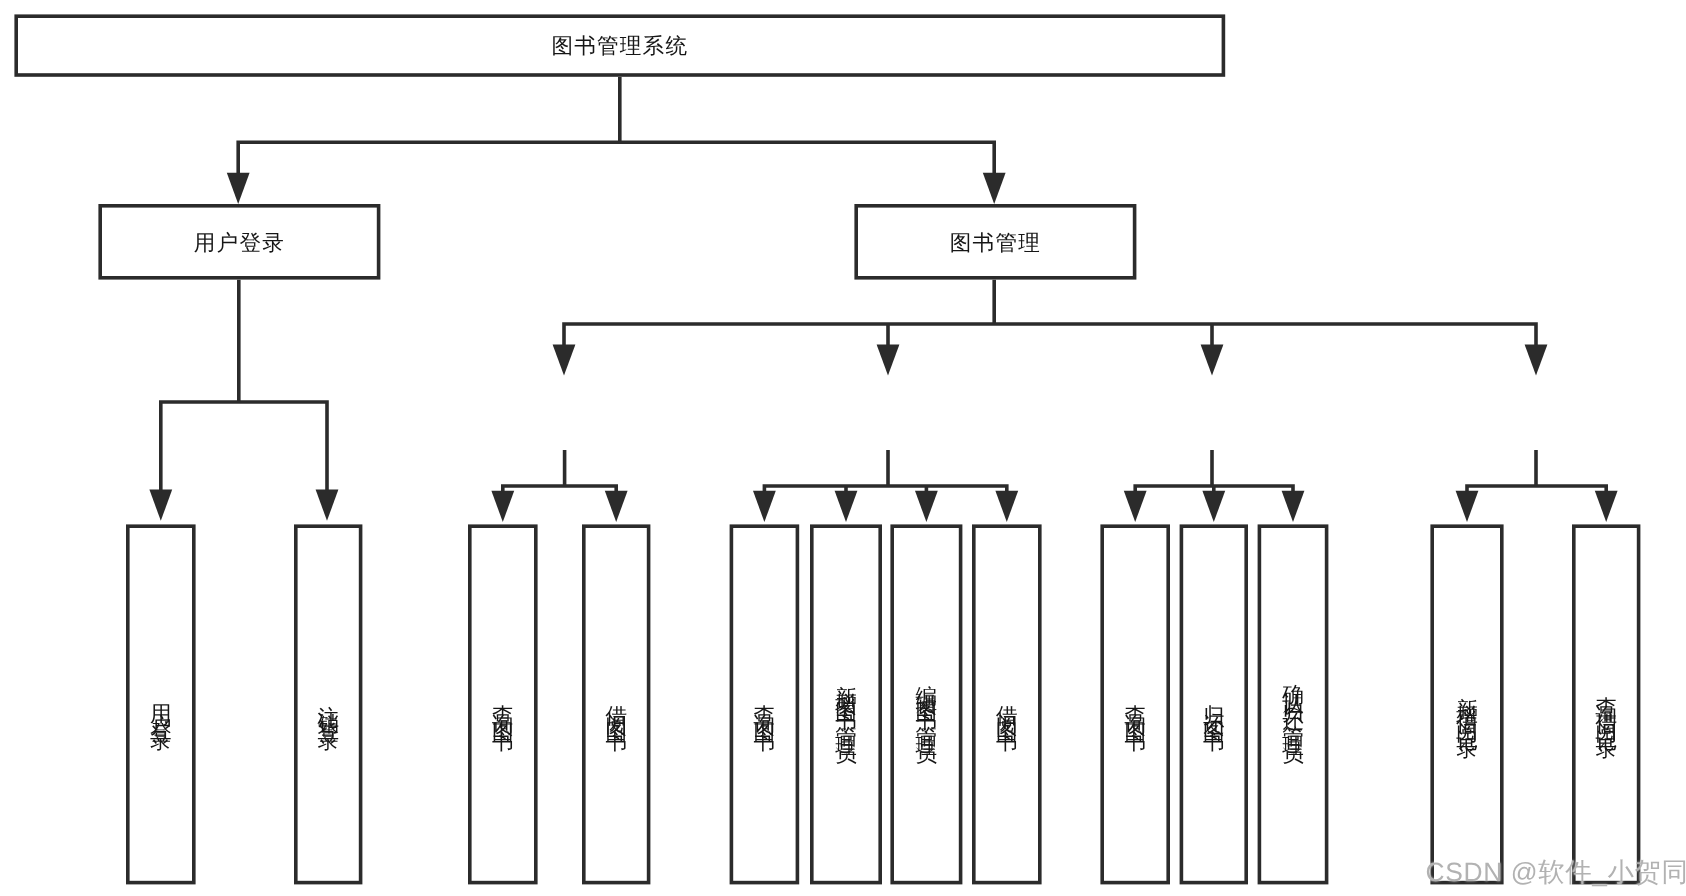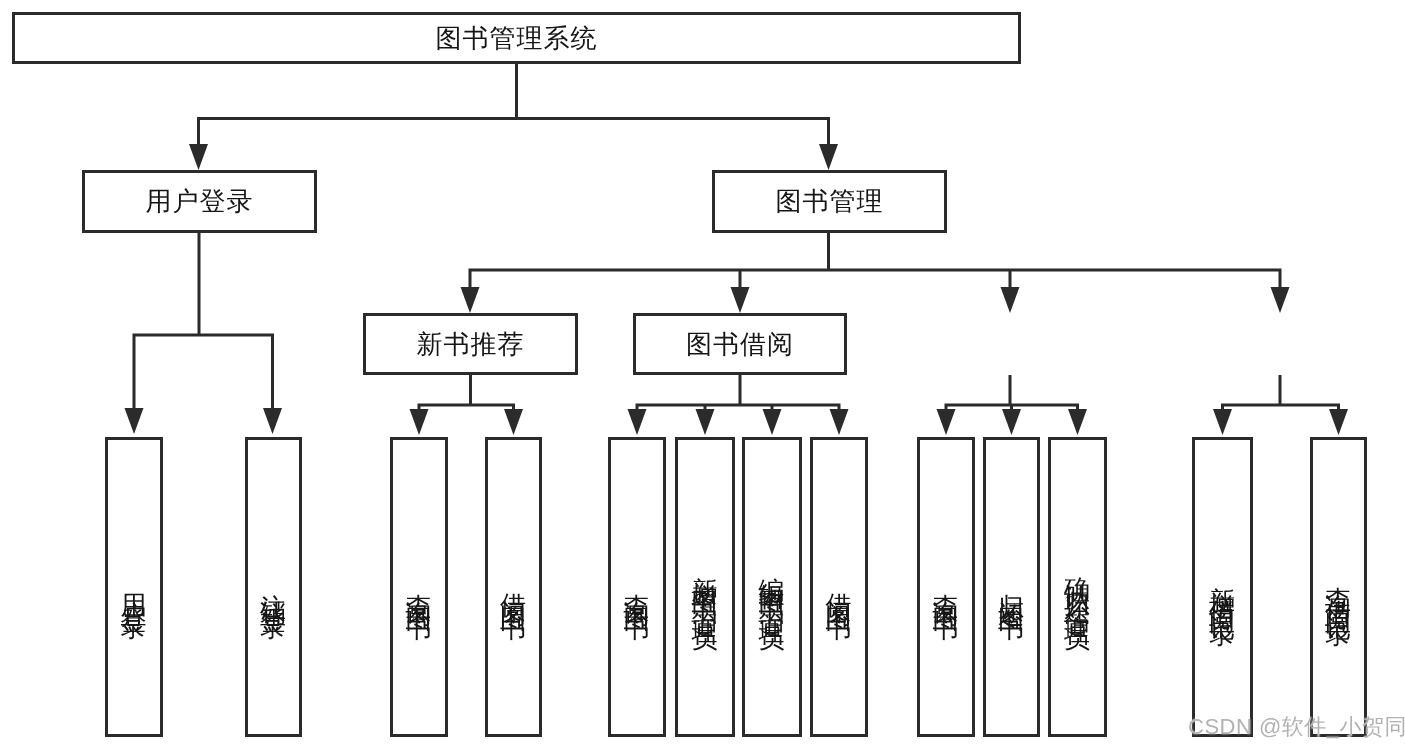--- a/index.html
+++ b/index.html
@@ -11,21 +11,21 @@
     overflow:hidden;
   }
   #edges{position:absolute;left:0;top:0;z-index:1;pointer-events:none;}
   .box{
     position:absolute;
     box-sizing:border-box;
     background:#ffffff;
     border:3px solid #2b2b2b;
     display:flex;align-items:center;justify-content:center;
     color:#161616;
-    font-size:26px;
+    font-size:18px;
     letter-spacing:1px;
     z-index:2;
     text-align:center;
   }
   .vbox span{
     writing-mode:vertical-rl;
     text-orientation:mixed;
     letter-spacing:7px;
     line-height:1;
     white-space:nowrap;
@@ -87,26 +87,20 @@
     <span>图书管理系统</span>
   </div>
 
   <div class="box" style="left:82px;top:170px;width:235px;height:63px">
     <span>用户登录</span>
   </div>
   <div class="box" style="left:712px;top:170px;width:235px;height:63px">
     <span>图书管理</span>
   </div>
 
-  <div class="box" style="left:363px;top:313px;width:215px;height:62px">
-    <span>新书推荐</span>
-  </div>
-  <div class="box" style="left:633px;top:313px;width:214px;height:62px">
-    <span>图书借阅</span>
-  </div>
 
   <div class="box vbox leaf" style="left:105px;width:58px">
     <span>用户登录</span>
   </div>
   <div class="box vbox leaf" style="left:245px;width:57px">
     <span>注销登录</span>
   </div>
 
   <div class="box vbox leaf" style="left:390px;width:58px">
     <span>查询图书</span>

